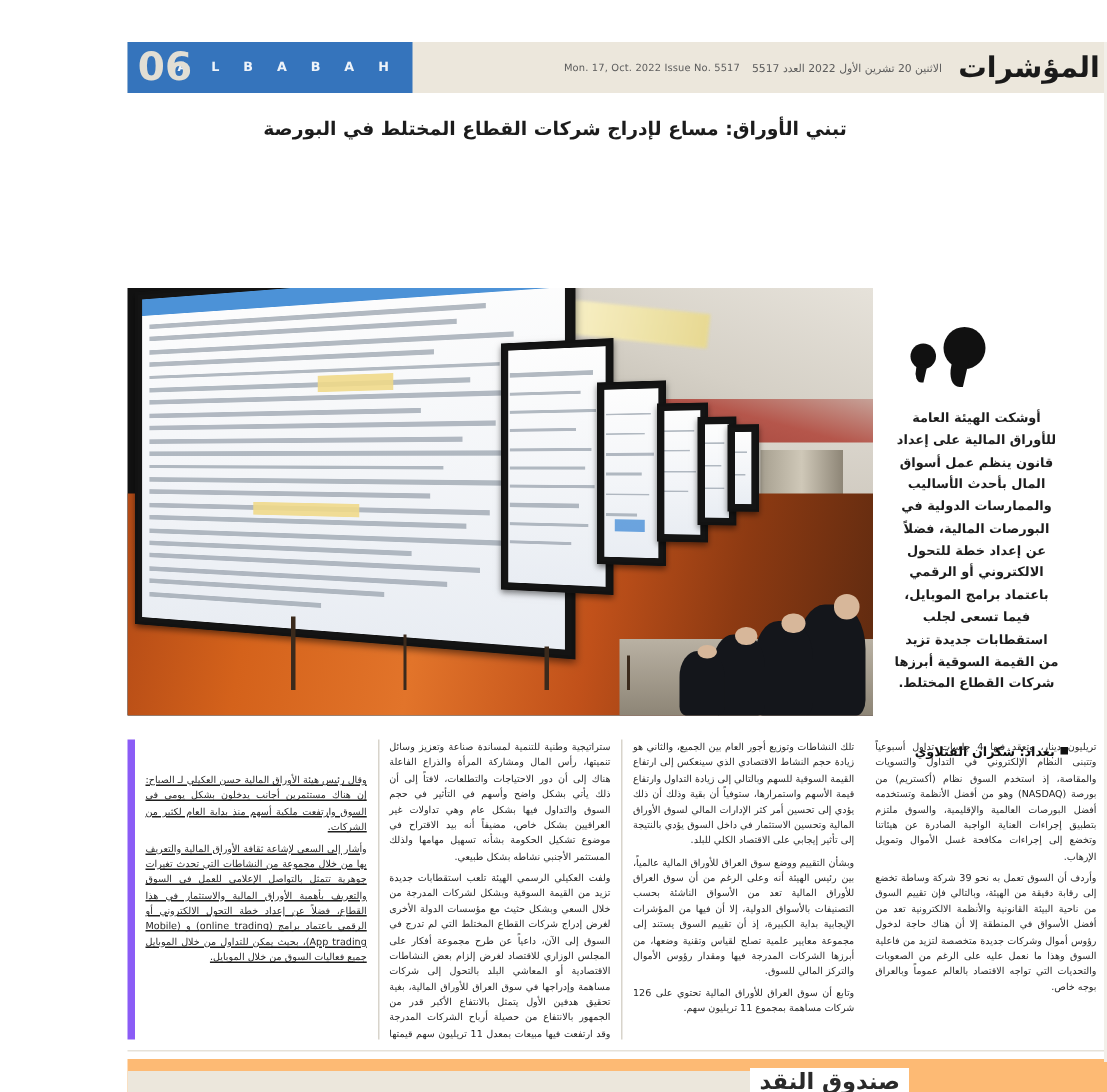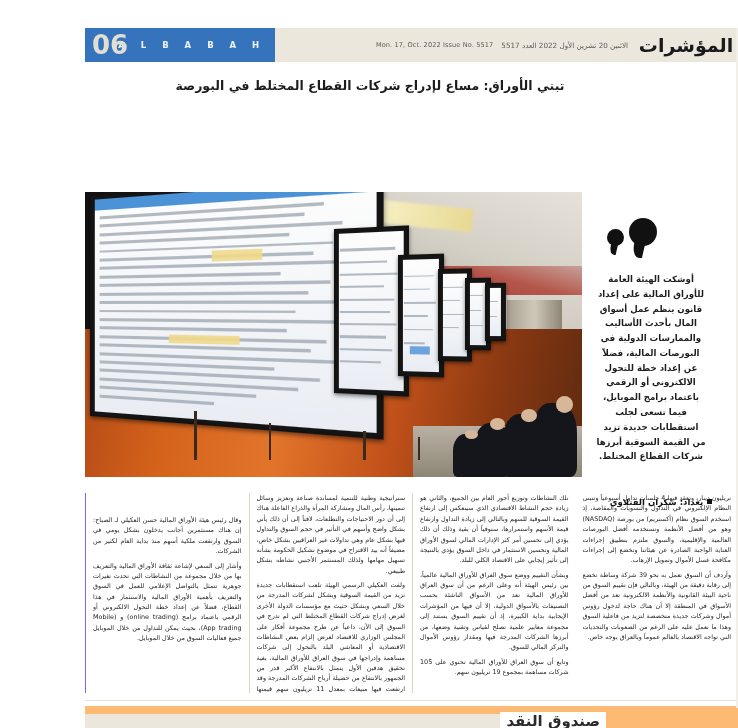--- a/index.html
+++ b/index.html
@@ -288,21 +288,21 @@
     flex: 1 1 0;
     padding: 0 7px;
     font-size: 6.4px;
     line-height: 1.62;
     text-align: justify;
     color: #1f1f1f;
     overflow: hidden;
     border-left: 1px solid #d8d4cb;
   }
   .col:last-child { border-left: none; }
-  .col.col-lead { padding-top: 22px; border-left: 1px solid #8b5cf6; }
+  .col.col-lead { padding-top: 22px; border-left: 5px solid #8b5cf6; text-decoration: underline; }
   .col p { margin: 0 0 4px 0; }
 
   .editor-line {
     position: absolute;
     left: 95px;
     top: 715px;
     width: 150px;
     text-align: right;
     font-size: 8px;
     font-weight: bold;
@@ -507,21 +507,21 @@
       <p>وأشار إلى السعي لإشاعة ثقافة الأوراق المالية والتعريف بها من خلال مجموعة من النشاطات التي تحدث تغيرات جوهرية تتمثل بالتواصل الإعلامي للعمل في السوق والتعريف بأهمية الأوراق المالية والاستثمار في هذا القطاع، فضلاً عن إعداد خطة التحول الالكتروني أو الرقمي باعتماد برامج (online trading) و (Mobile App trading)، بحيث يمكن للتداول من خلال الموبايل جميع فعاليات السوق من خلال الموبايل.</p>
 
     </div>
     <div class="col">
       <p>ستراتيجية وطنية للتنمية لمساندة صناعة وتعزيز وسائل تنميتها، رأس المال ومشاركة المرأة والذراع الفاعلة هناك إلى أن دور الاحتياجات والتطلعات، لافتاً إلى أن ذلك يأتي بشكل واضح وأسهم في التأثير في حجم السوق والتداول فيها بشكل عام وهي تداولات غير العراقيين بشكل خاص، مضيفاً أنه بيد الاقتراح في موضوع تشكيل الحكومة بشأنه تسهيل مهامها ولذلك المستثمر الأجنبي نشاطه بشكل طبيعي.</p>
       <p>ولفت العكيلي الرسمي الهيئة تلعب استقطابات جديدة تزيد من القيمة السوقية وبشكل لشركات المدرجة من خلال السعي وبشكل حثيث مع مؤسسات الدولة الأخرى لغرض إدراج شركات القطاع المختلط التي لم تدرج في السوق إلى الآن، داعياً عن طرح مجموعة أفكار على المجلس الوزاري للاقتصاد لغرض إلزام بعض النشاطات الاقتصادية أو المعاشي البلد بالتحول إلى شركات مساهمة وإدراجها في سوق العراق للأوراق المالية، بغية تحقيق هدفين الأول يتمثل بالانتفاع الأكبر قدر من الجمهور بالانتفاع من حصيلة أرباح الشركات المدرجة وقد ارتفعت فيها مبيعات بمعدل 11 تريليون سهم قيمتها تقارب 14.</p>
     </div>
     <div class="col">
       <p>تلك النشاطات وتوزيع أجور العام بين الجميع، والثاني هو زيادة حجم النشاط الاقتصادي الذي سينعكس إلى ارتفاع القيمة السوقية للسهم وبالتالي إلى زيادة التداول وارتفاع قيمة الأسهم واستمرارها، ستوفياً أن بقية وذلك أن ذلك يؤدي إلى تحسين أمر كثر الإدارات المالي لسوق الأوراق المالية وتحسين الاستثمار في داخل السوق يؤدي بالنتيجة إلى تأثير إيجابي على الاقتصاد الكلي للبلد.</p>
       <p>وبشأن التقييم ووضع سوق العراق للأوراق المالية عالمياً، بين رئيس الهيئة أنه وعلى الرغم من أن سوق العراق للأوراق المالية تعد من الأسواق الناشئة بحسب التصنيفات بالأسواق الدولية، إلا أن فيها من المؤشرات الإيجابية بداية الكبيرة، إذ أن تقييم السوق يستند إلى مجموعة معايير علمية تصلح لقياس وتقنية وضعها، من أبرزها الشركات المدرجة فيها ومقدار رؤوس الأموال والتركز المالي للسوق.</p>
-      <p>وتابع أن سوق العراق للأوراق المالية تحتوي على 105 شركات مساهمة بمجموع 19 تريليون سهم.</p>
+      <p>وتابع أن سوق العراق للأوراق المالية تحتوي على 126 شركات مساهمة بمجموع 11 تريليون سهم.</p>
     </div>
     <div class="col">
       <p>تريليون دينار، وتعقد فيها 4 جلسات تداول أسبوعياً وتتبنى النظام الإلكتروني في التداول والتسويات والمقاصة، إذ استخدم السوق نظام (أكستريم) من بورصة (NASDAQ) وهو من أفضل الأنظمة وتستخدمه أفضل البورصات العالمية والإقليمية، والسوق ملتزم بتطبيق إجراءات العناية الواجبة الصادرة عن هيئاتنا وتخضع إلى إجراءات مكافحة غسل الأموال وتمويل الإرهاب.</p>
       <p>وأردف أن السوق تعمل به نحو 39 شركة وساطة تخضع إلى رقابة دقيقة من الهيئة، وبالتالي فإن تقييم السوق من ناحية البيئة القانونية والأنظمة الالكترونية تعد من أفضل الأسواق في المنطقة إلا أن هناك حاجة لدخول رؤوس أموال وشركات جديدة متخصصة لتزيد من فاعلية السوق وهذا ما نعمل عليه على الرغم من الصعوبات والتحديات التي تواجه الاقتصاد بالعالم عموماً وبالعراق بوجه خاص.</p>
     </div>
   </div>
 
   <div class="editor-line">تحرير: علي موفق</div>
 
   <div class="page-hairline"></div>

